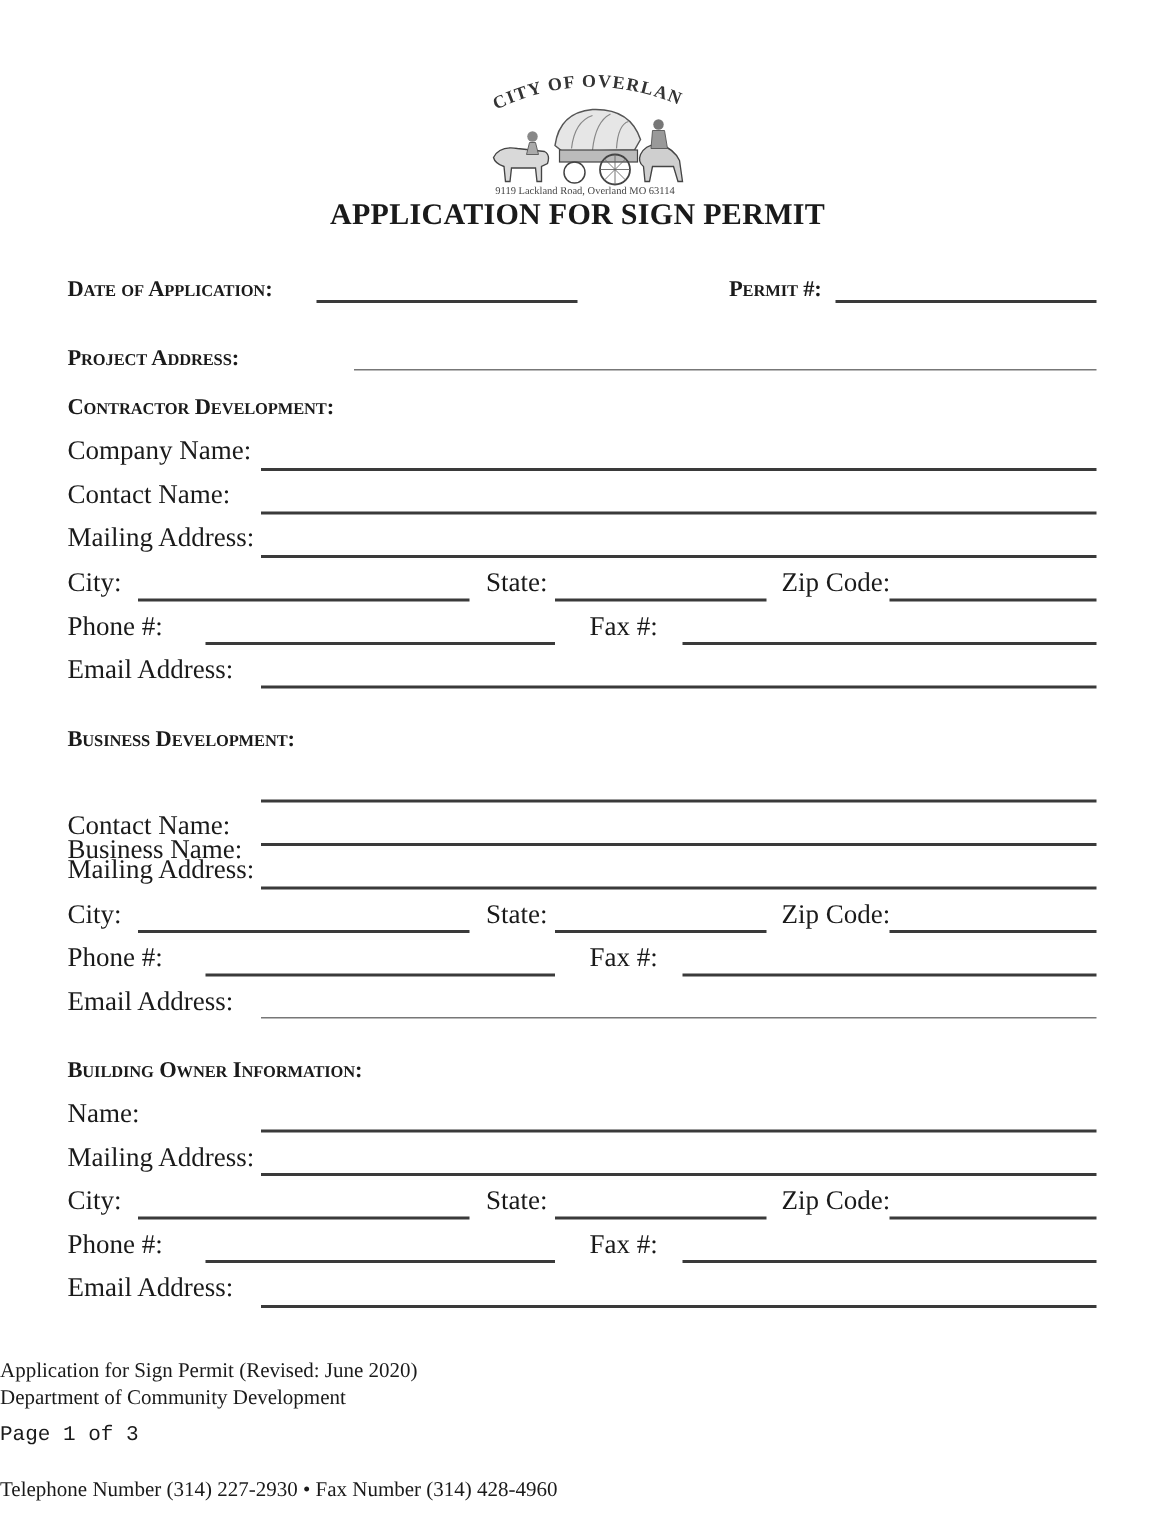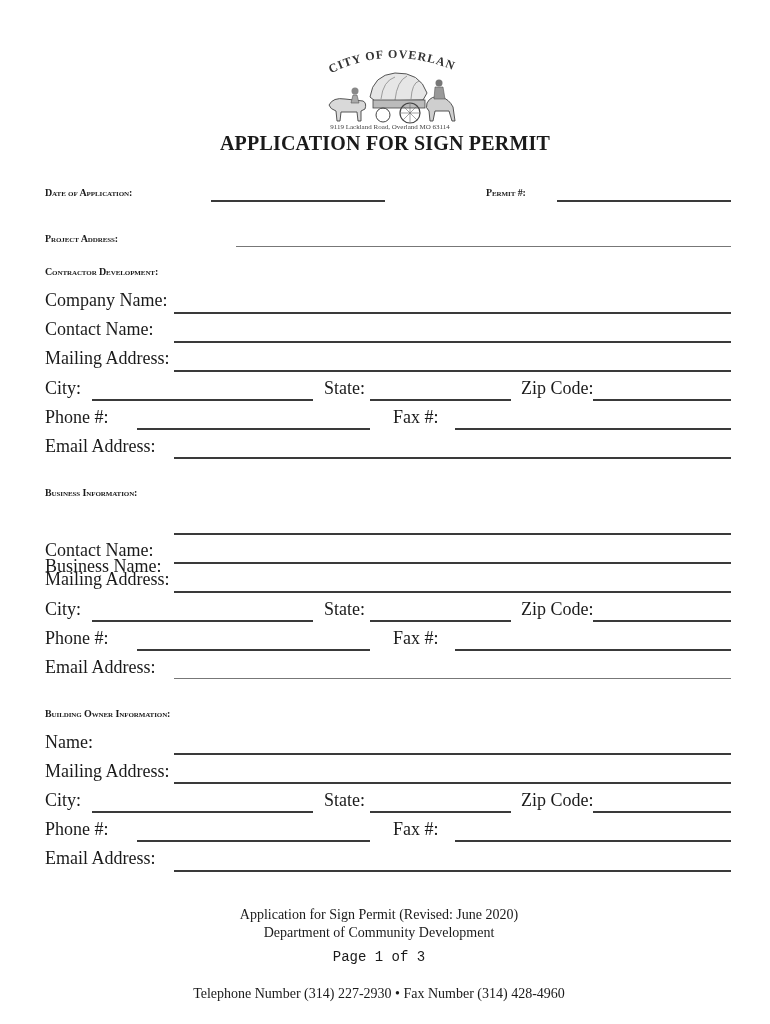--- a/index.html
+++ b/index.html
@@ -1,26 +1,26 @@
 <!DOCTYPE html>
 <html><head>
 <meta charset="utf-8">
 <style>
   html, body { margin: 0; padding: 0; background: #ffffff; }
   body { width: 770px; height: 1024px; position: relative; overflow: hidden;
          font-family: "Liberation Serif", "DejaVu Serif", serif; color: #1a1a1a; }
   .lbl { position: absolute; font-size: 18px; line-height: 16px; white-space: nowrap; }
-  .sc { position: absolute; font-size: 10px; font-weight: bold; font-variant: small-caps;
+  .sc { position: absolute; font-size: 15px; font-weight: bold; font-variant: small-caps;
         white-space: nowrap; line-height: 16px; letter-spacing: -0.1px; }
   .line { position: absolute; height: 0; border-top: 2px solid #3a3a3a; }
   .line.light { border-top: 1.5px solid #777; }
   .title { position: absolute; left: 0; width: 770px; top: 132px; text-align: center;
            font-size: 20px; font-weight: bold; letter-spacing: 0.2px; }
   .logo { position: absolute; left: 315px; top: 45px; width: 150px; height: 86px; }
-  .footer { position: absolute; left: 0; width: 758px; text-align: center; font-size: 14px; line-height: 18px; }
+  .footer { position: absolute; left: 0; width: 758px; font-size: 14px; line-height: 18px; }
 </style>
 </head>
 <body>
 
 <div class="logo">
   <svg width="150" height="86" viewBox="0 0 150 86">
     <defs>
       <path id="arc" d="M 12 30 Q 75 -2 140 26"></path>
     </defs>
     <text font-family="Liberation Serif, serif" font-size="12" font-weight="bold" fill="#333" letter-spacing="1">
@@ -76,21 +76,21 @@
 <div class="line" style="left:593px; top:399px; width:138px;"></div>
 
 <div class="lbl" style="left:45px; top:409px;">Phone #:</div>
 <div class="line" style="left:137px; top:428px; width:233px;"></div>
 <div class="lbl" style="left:393px; top:409px;">Fax #:</div>
 <div class="line" style="left:455px; top:428px; width:276px;"></div>
 
 <div class="lbl" style="left:45px; top:438px;">Email Address:</div>
 <div class="line" style="left:174px; top:457px; width:557px;"></div>
 
-<div class="sc" style="left:45px; top:485px;">Business Information:</div>
+<div class="sc" style="left:45px; top:485px;">Business Development:</div>
 
 <div class="lbl" style="left:45px; top:513px;margin-top:45px;">Business Name:</div>
 <div class="line" style="left:174px; top:533px; width:557px;"></div>
 
 <div class="lbl" style="left:45px; top:542px;">Contact Name:</div>
 <div class="line" style="left:174px; top:562px; width:557px;"></div>
 
 <div class="lbl" style="left:45px; top:571px;">Mailing Address:</div>
 <div class="line" style="left:174px; top:591px; width:557px;"></div>
 

